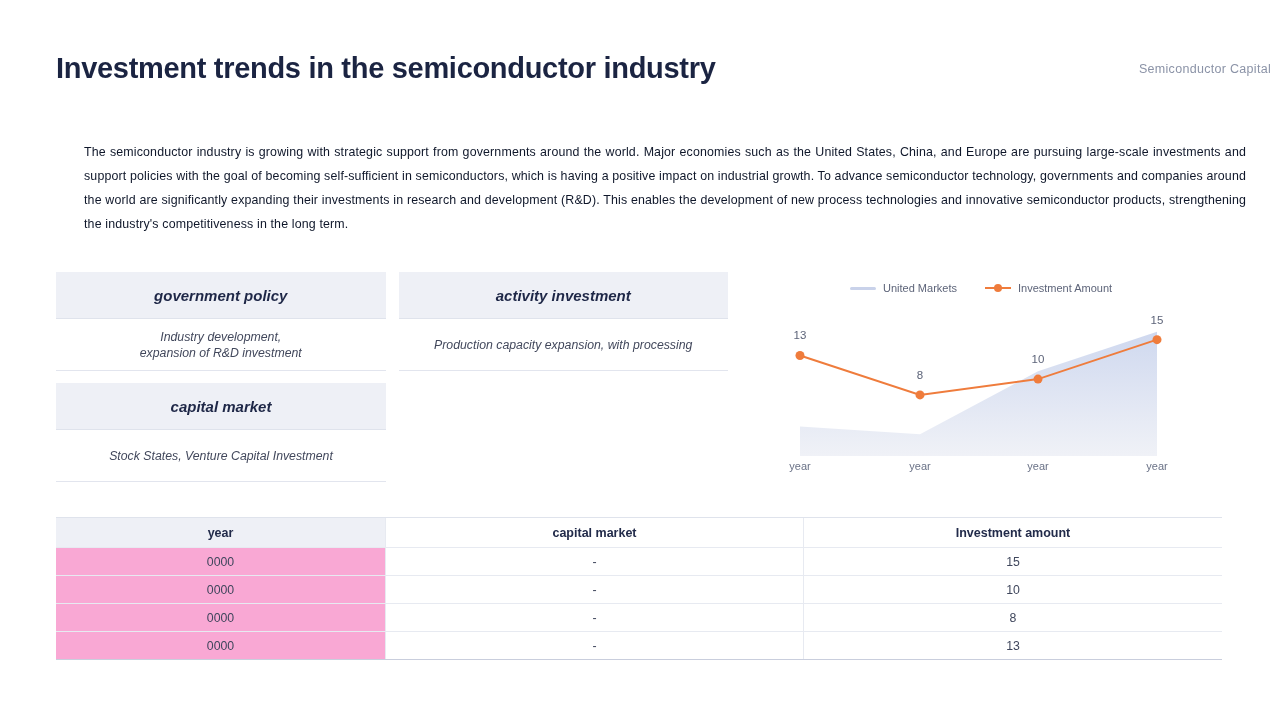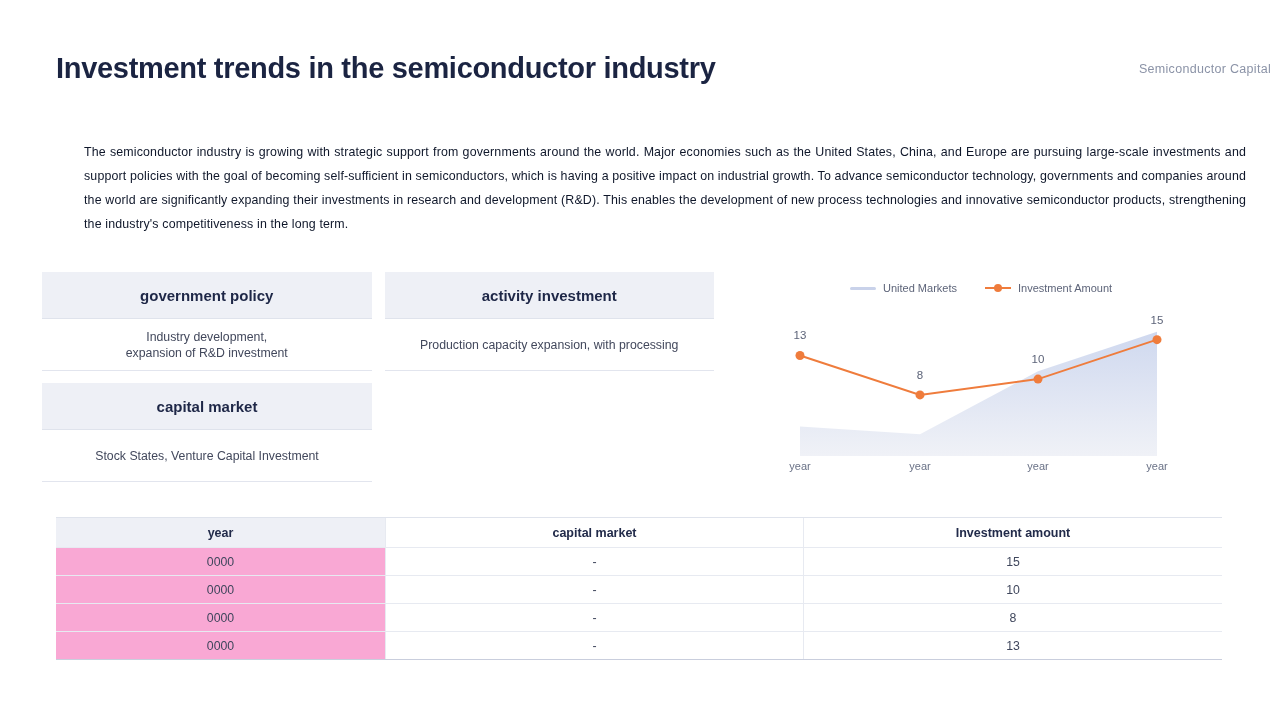--- a/index.html
+++ b/index.html
@@ -47,23 +47,24 @@
     line-height: 24px;
     color: #0f172a;
     text-align: justify;
     letter-spacing: 0.15px;
     margin-left: 28px;
   }
 
   
   .cards {
     position: absolute;
-    left: 42px;
+    left: 56px;
     top: 272px;
     width: 672px;
+    font-style: italic;
   }
   .card-row {
     display: flex;
     gap: 13px;
     margin-bottom: 12px;
   }
   .card {
     width: 330px;
     box-sizing: border-box;
   }

